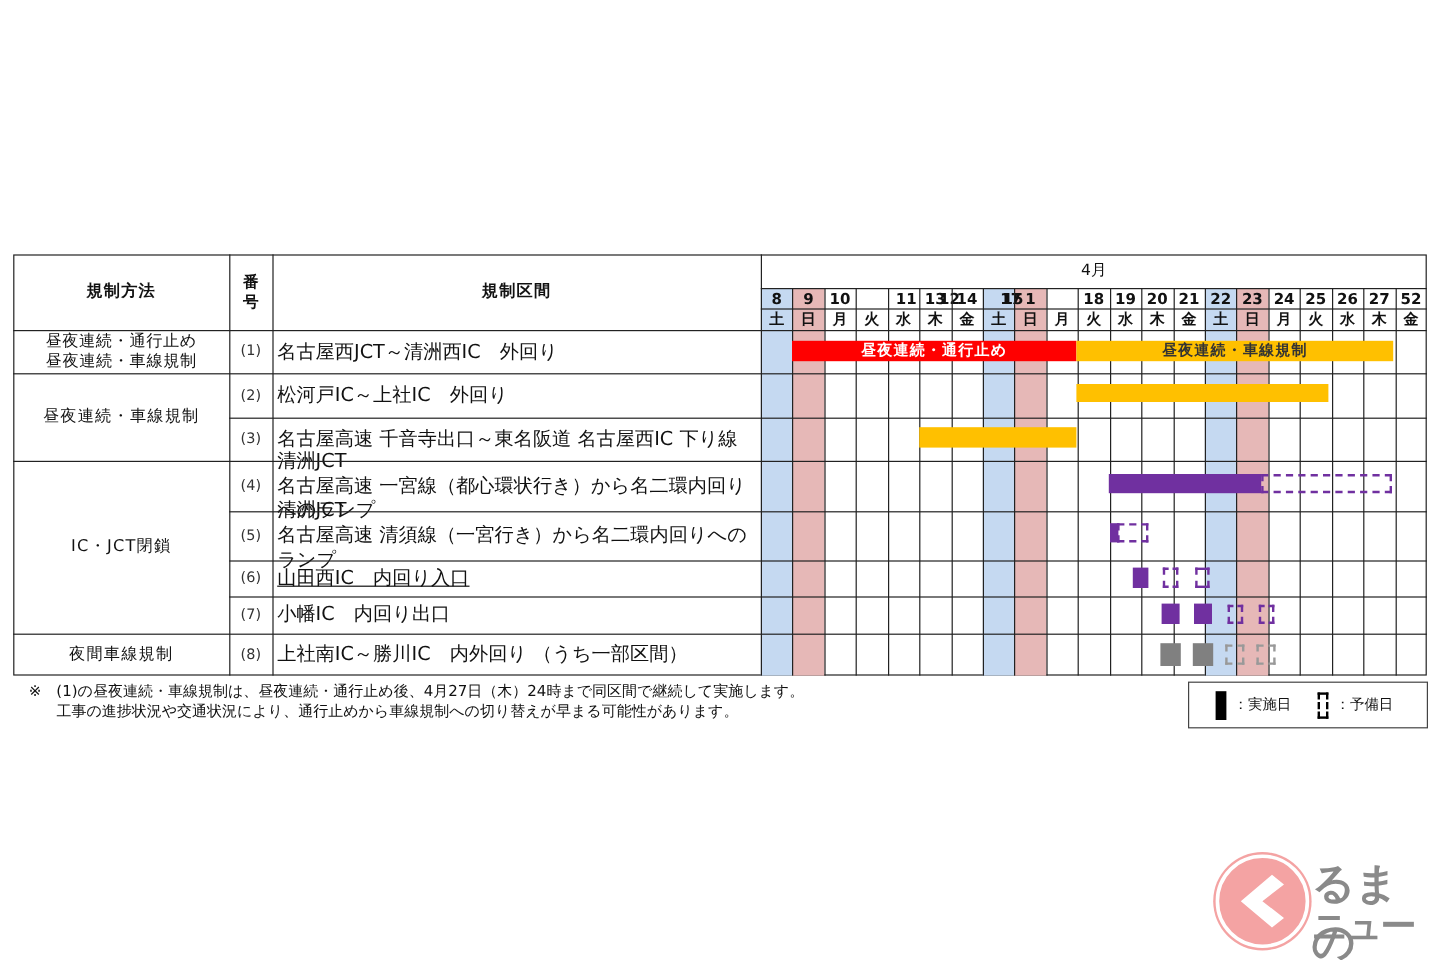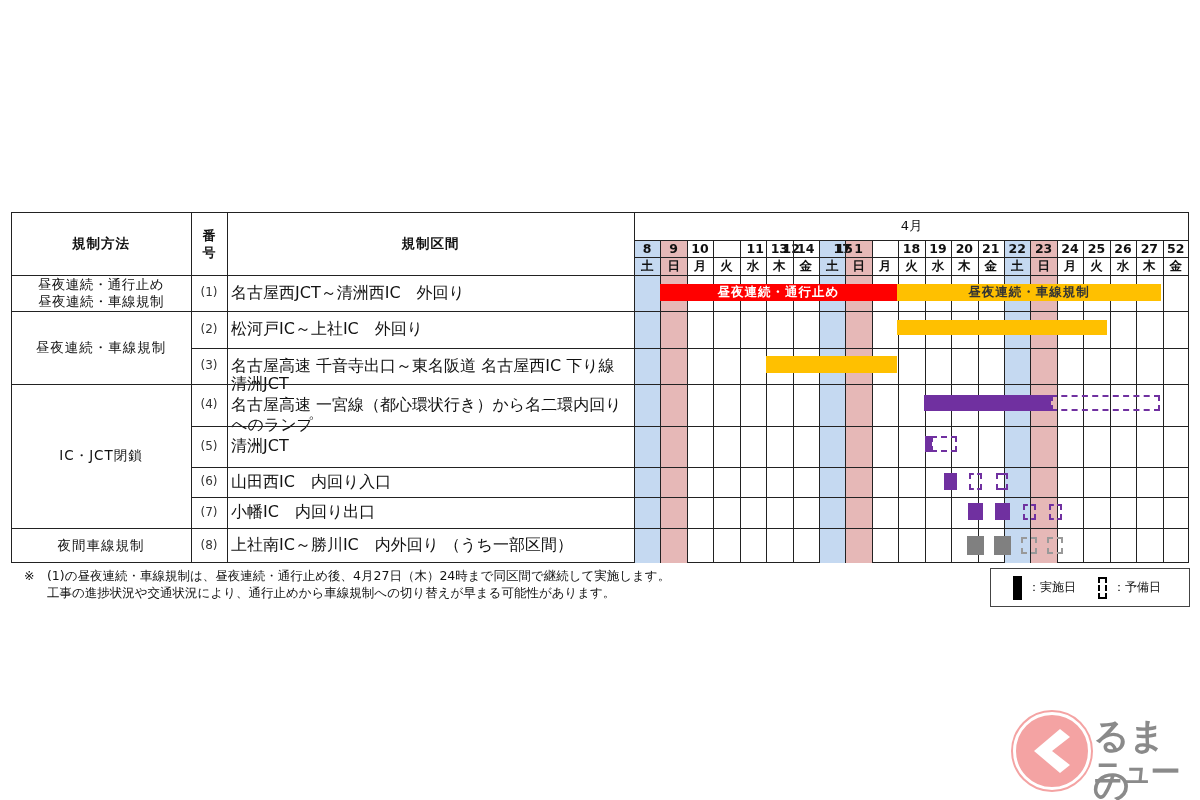--- a/index.html
+++ b/index.html
@@ -116,23 +116,24 @@
       <span>名古屋高速 千音寺出口～東名阪道 名古屋西IC 下り線</span>
     </div>
     <div class="cell-text center num" style="left: 191px; top: 384px; width: 36px; height: 42px;">(4)</div>
     <div class="cell-text section" style="left: 227px; top: 384px; width: 407px; height: 42px; flex-direction: column; align-items: flex-start; justify-content: center;">
       <span>清洲JCT</span>
       <span>名古屋高速 一宮線（都心環状行き）から名二環内回りへのランプ</span>
     </div>
     <div class="cell-text center num" style="left: 191px; top: 426px; width: 36px; height: 41px;">(5)</div>
     <div class="cell-text section" style="left: 227px; top: 426px; width: 407px; height: 41px; flex-direction: column; align-items: flex-start; justify-content: center;">
       <span>清洲JCT</span>
+      <span>名古屋高速 清須線（一宮行き）から名二環内回りへのランプ</span>
     </div>
     <div class="cell-text center num" style="left: 191px; top: 467px; width: 36px; height: 30px;">(6)</div>
-    <div class="cell-text section" style="left: 227px; top: 467px; width: 376px; height: 30px; flex-direction: column; align-items: flex-start; justify-content: center;">
+    <div class="cell-text section" style="left: 227px; top: 467px; width: 376px; height: 30px; flex-direction: column; align-items: flex-start; justify-content: center; text-decoration: underline;">
       <span>山田西IC　内回り入口</span>
     </div>
     <div class="cell-text center num" style="left: 191px; top: 497px; width: 36px; height: 31px;">(7)</div>
     <div class="cell-text section" style="left: 227px; top: 497px; width: 407px; height: 31px; flex-direction: column; align-items: flex-start; justify-content: center;">
       <span>小幡IC　内回り出口</span>
     </div>
     <div class="cell-text center num" style="left: 191px; top: 528px; width: 36px; height: 35px;">(8)</div>
     <div class="cell-text section" style="left: 227px; top: 528px; width: 407px; height: 35px; flex-direction: column; align-items: flex-start; justify-content: center;">
       <span>上社南IC～勝川IC　内外回り （うち一部区間）</span>
     </div>

